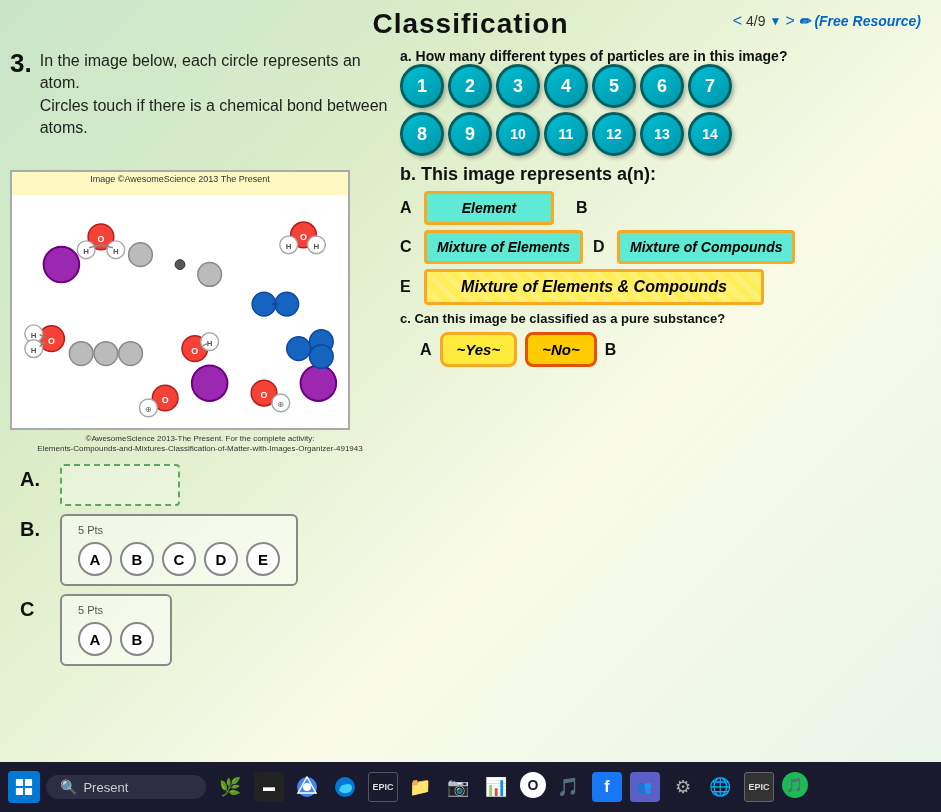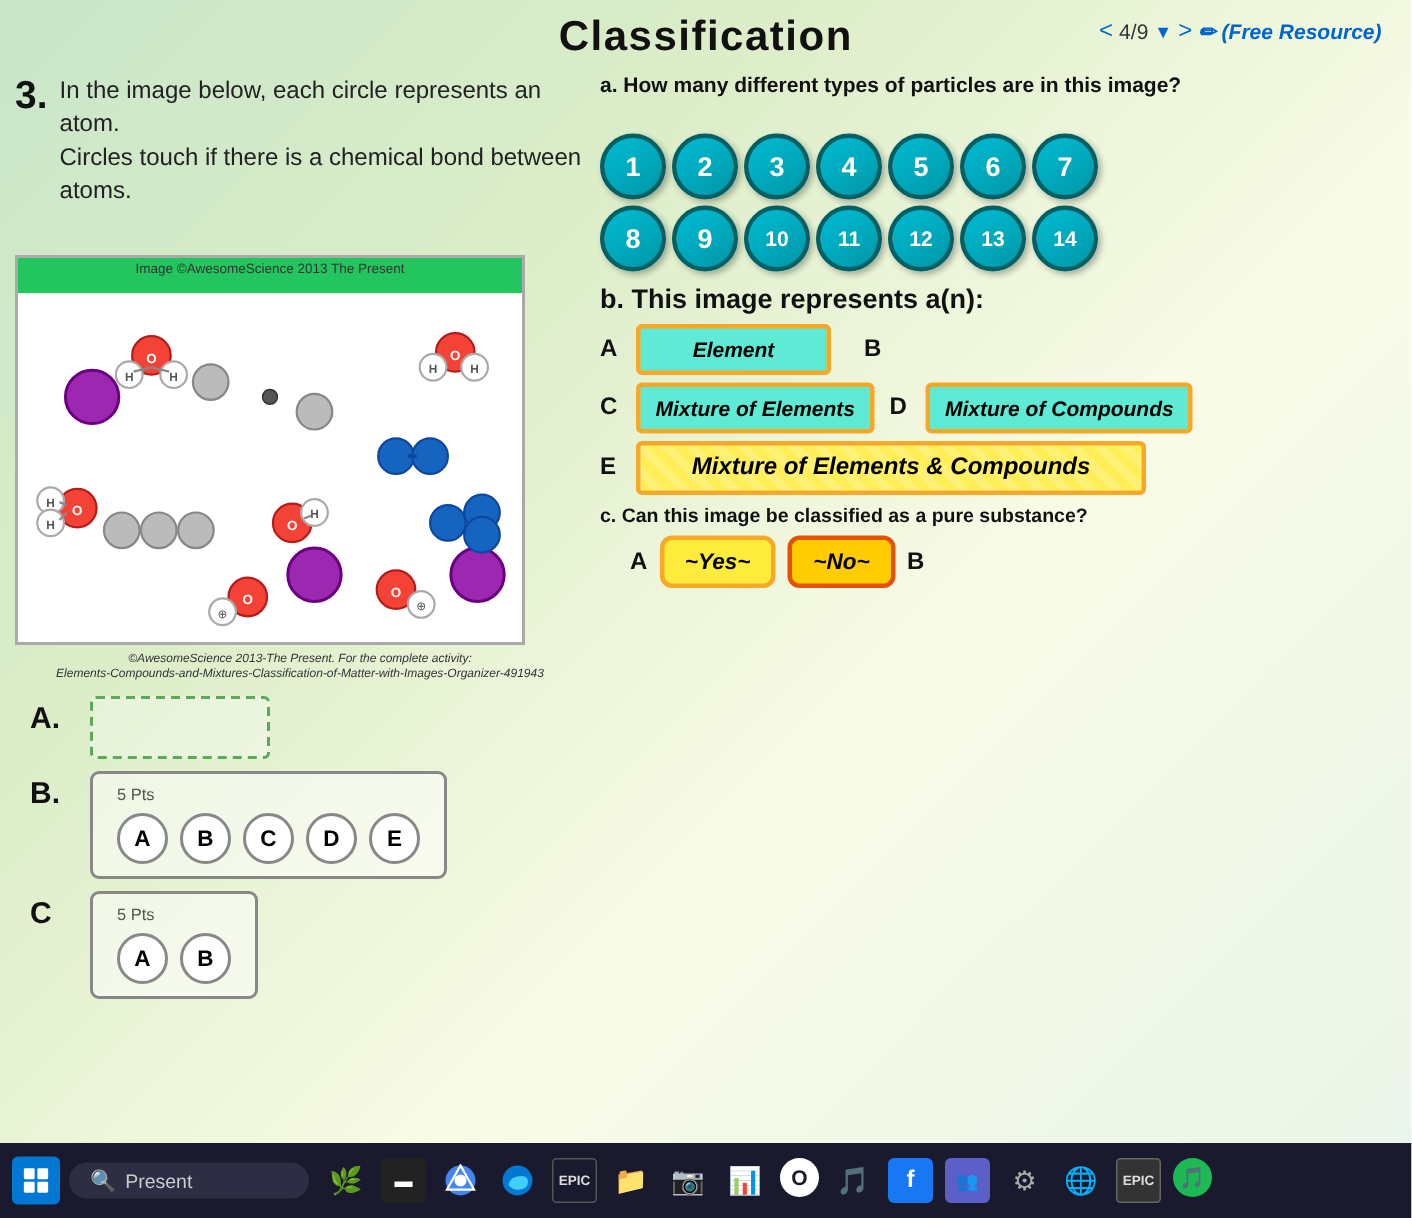--- a/index.html
+++ b/index.html
@@ -70,21 +70,21 @@
     }
     .question-text {
       font-size: 16px;
       color: #222;
       line-height: 1.4;
       margin-top: 2px;
     }
 
     .image-box {
       border: 2px solid #aaa;
-      background: #22c55e;
+      background: #fef9c3;
       width: 340px;
       height: 260px;
       position: relative;
       overflow: hidden;
       margin-top: 30px;
     }
     .image-label {
       font-size: 9px;
       color: #333;
       text-align: center;
@@ -93,21 +93,21 @@
 
     
     .answer-panel {
       flex: 1;
     }
 
     .question-a {
       font-size: 14px;
       font-weight: bold;
       color: #111;
-      margin-bottom: 25px;
+      margin-bottom: 0;
     }
 
     
     .number-circles {
       display: flex;
       gap: 4px;
       margin-bottom: 4px;
     }
     .num-circle {
       width: 44px;
@@ -208,21 +208,20 @@
       font-style: italic;
     }
 
     
     .credit-text {
       font-size: 8px;
       color: #333;
       text-align: center;
       margin-top: 4px;
       line-height: 1.3;
-      font-style: italic;
     }
 
     
     .bottom-sections {
       padding: 6px 20px;
     }
 
     .section-row {
       display: flex;
       align-items: flex-start;

